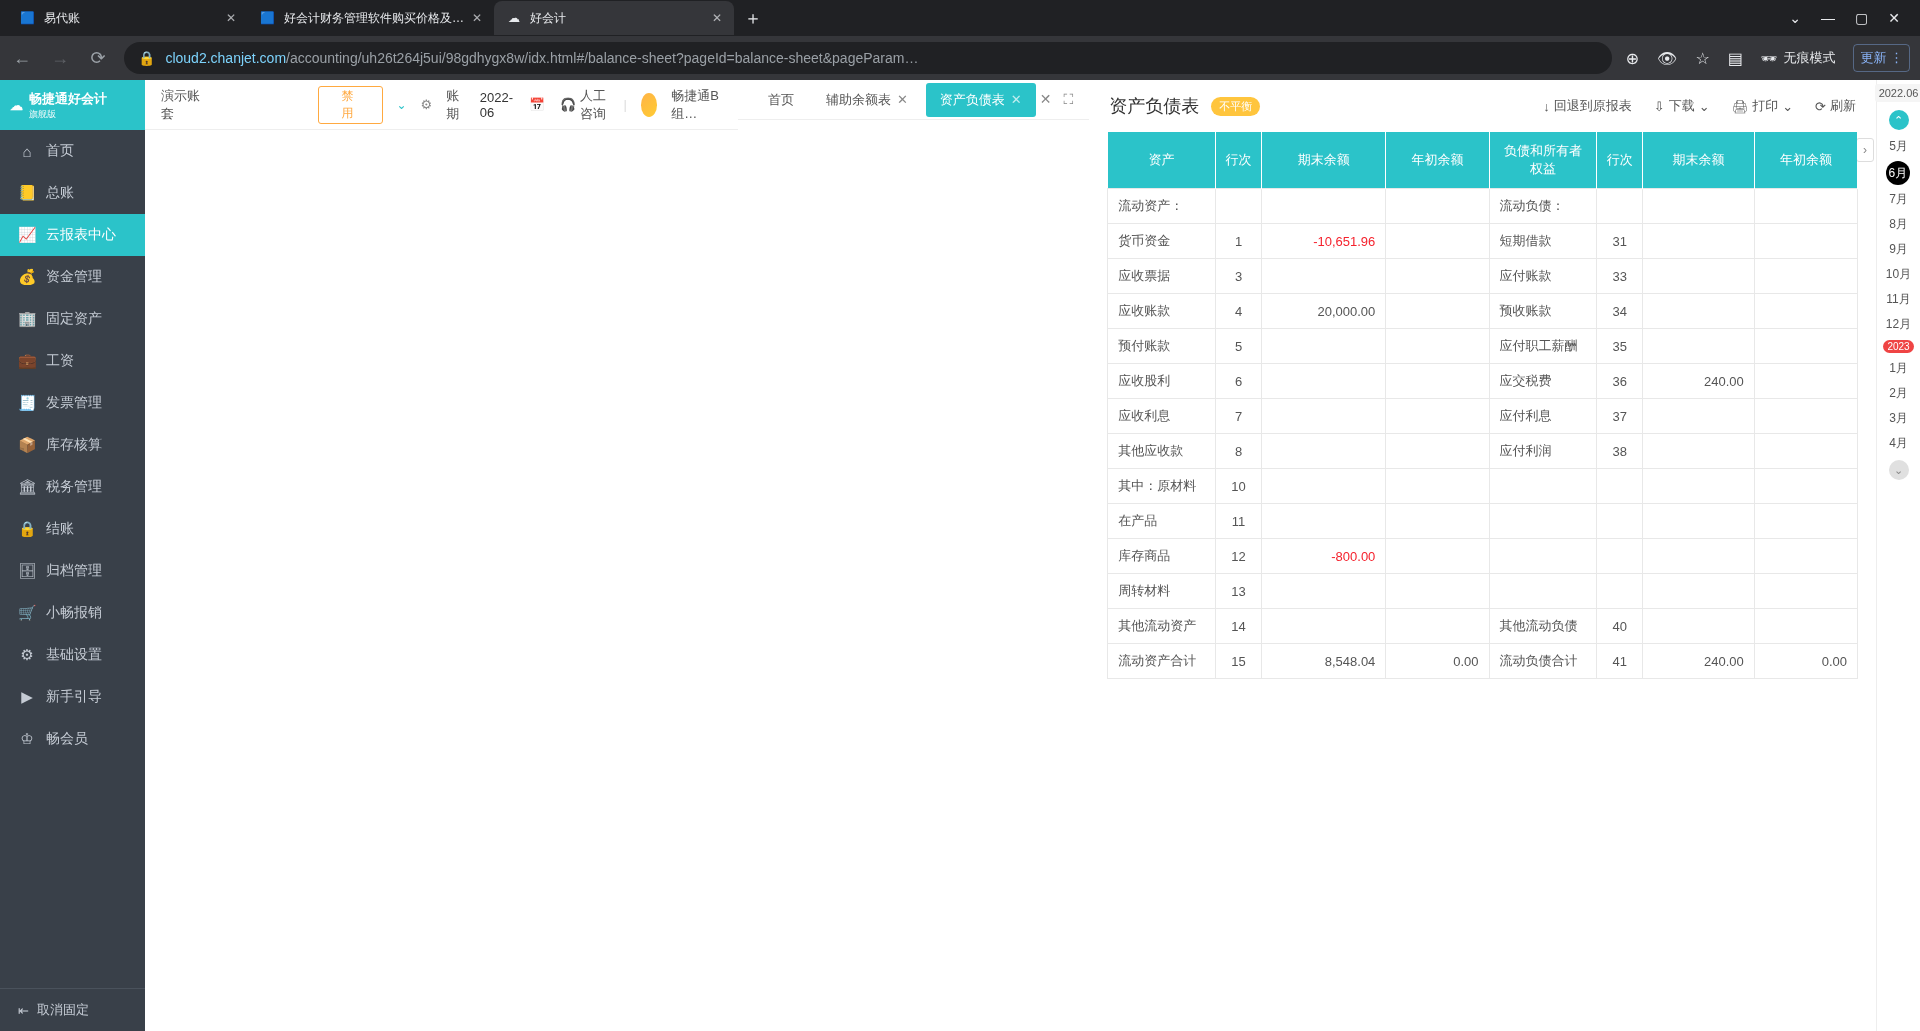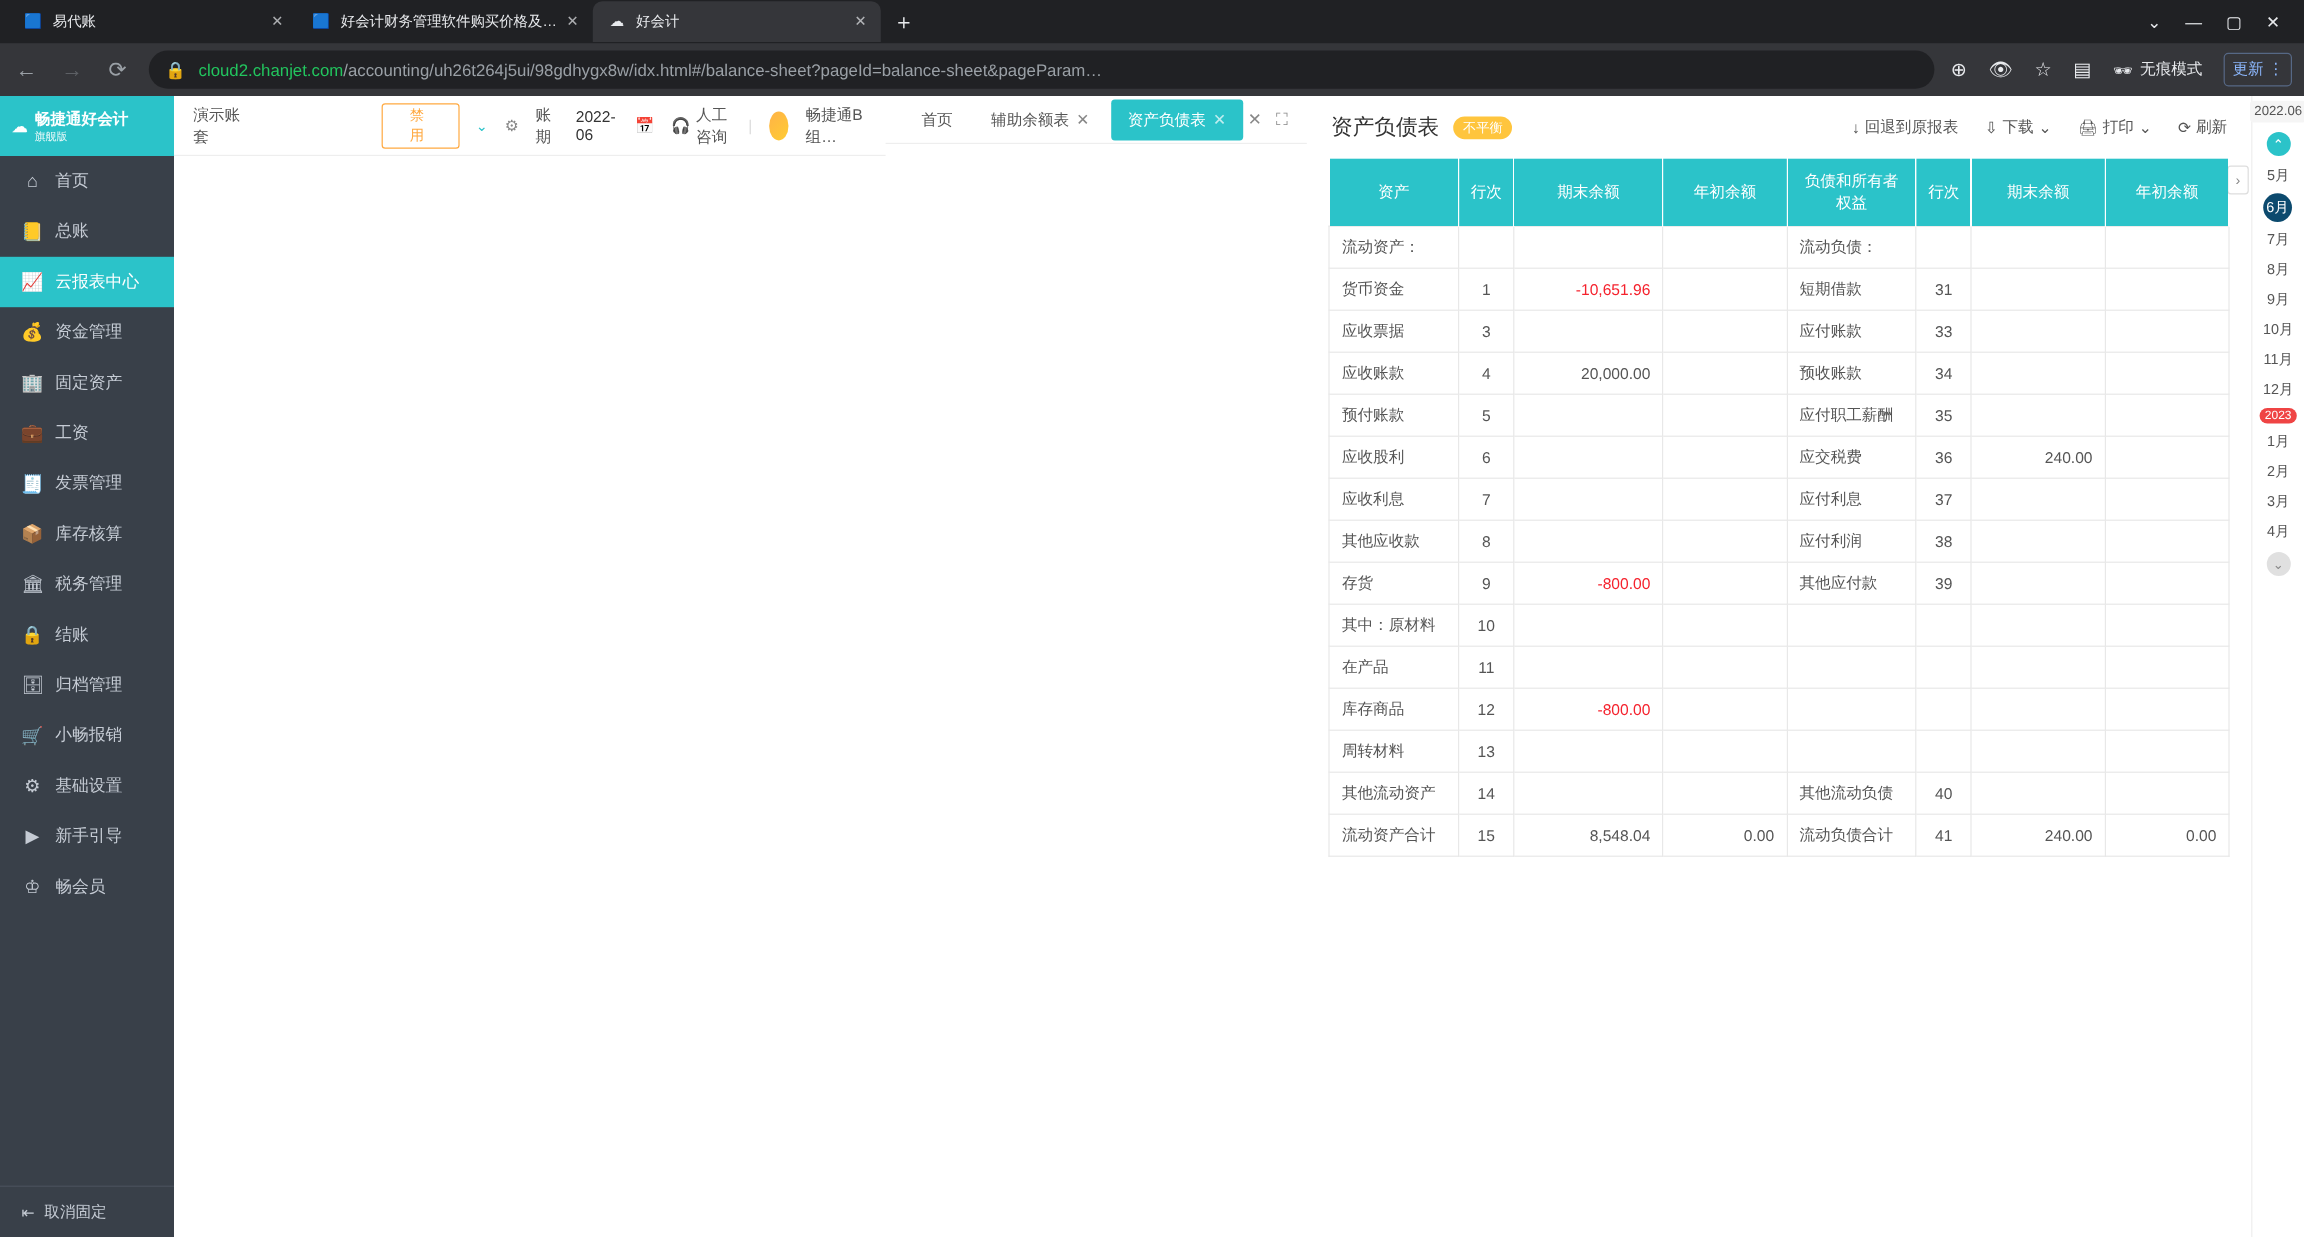--- a/index.html
+++ b/index.html
@@ -11,21 +11,21 @@
 .tab { display: flex; align-items: center; gap: 8px; padding: 0 12px; height: 34px; min-width: 240px; max-width: 280px; border-radius: 8px 8px 0 0; font-size: 12px; cursor: pointer; }
 .tab.active { background: #35363a; }
 .tab .favicon { width: 16px; height: 16px; display: flex; align-items: center; justify-content: center; }
 .tab .close { margin-left: auto; opacity: 0.7; }
 .tab-plus { padding: 0 10px; font-size: 18px; cursor: pointer; }
 .win-controls { margin-left: auto; display: flex; gap: 20px; padding: 0 12px; font-size: 14px; }
 .addr-row { display: flex; align-items: center; height: 44px; background: #35363a; padding: 0 10px; gap: 14px; }
 .nav-btn { color: #9aa0a6; font-size: 18px; cursor: pointer; width: 24px; text-align: center; }
 .addr-bar { flex: 1; display: flex; align-items: center; gap: 10px; background: #202124; border-radius: 20px; height: 32px; padding: 0 14px; font-size: 14px; color: #e8eaed; }
 .addr-bar .lock { color: #9aa0a6; }
-.addr-url .host { color: #22c55e; text-align: right; }
+.addr-url .host { color: #7dd3fc; text-align: right; }
 .addr-url .path { color: #9aa0a6; }
 .addr-icons { display: flex; align-items: center; gap: 18px; font-size: 16px; color: #e8eaed; }
 .incognito-badge { display: flex; align-items: center; gap: 6px; font-size: 13px; }
 .update-btn { color: #8ab4f8; border: 1px solid rgba(138,180,248,0.4); padding: 4px 6px; border-radius: 4px; font-size: 13px; }
 
 
 .app { display: flex; height: calc(100vh - 80px); background: #fff; }
 
 
 .sidebar { width: 145px; background: #394049; color: #c5cbd4; display: flex; flex-direction: column; flex-shrink: 0; }
@@ -73,21 +73,21 @@
 tbody td.amt { text-align: right; }
 .neg { color: #f5222d; }
 .scroll-right-hint { position: absolute; right: 2px; top: 6px; background: #fff; border: 1px solid #ddd; border-radius: 3px; width: 18px; height: 24px; display: flex; align-items: center; justify-content: center; font-size: 12px; color: #888; }
 
 
 .month-rail { width: 44px; background: #fff; border-left: 1px solid #eee; display: flex; flex-direction: column; align-items: center; font-size: 12px; color: #555; padding-top: 4px; flex-shrink: 0; }
 .year-chip { background: #f5f5f5; padding: 3px 4px; border-radius: 3px; font-size: 11px; margin-bottom: 4px; }
 .rail-btn { width: 20px; height: 20px; border-radius: 50%; background: #2bc3c9; color: #fff; display: flex; align-items: center; justify-content: center; font-size: 11px; margin: 4px 0; cursor: pointer; }
 .rail-btn.gray { background: #e0e0e0; color: #888; }
 .mo { padding: 4px 0; cursor: pointer; width: 100%; text-align: center; }
-.mo.active { background: #0c4a6e; color: #fff; border-radius: 50%; width: 24px; height: 24px; line-height: 24px; padding: 0; margin: 2px 0; }
+.mo.active { background: #000000; color: #fff; border-radius: 50%; width: 24px; height: 24px; line-height: 24px; padding: 0; margin: 2px 0; }
 .next-year { background: #ef4444; color: #fff; font-size: 10px; padding: 1px 4px; border-radius: 8px; margin: 3px 0; }
 
 
 .content-row { display: flex; flex: 1; overflow: hidden; }
 .report-area { flex: 1; display: flex; flex-direction: column; overflow: hidden; }
 </style>
 </head>
 <body>
 
 <div class="browser-chrome">
@@ -364,30 +364,20 @@
                   <td class="txt">其他应收款</td>
                   <td class="num">8</td>
                   <td class="amt"></td>
                   <td class="amt"></td>
                   <td class="txt">应付利润</td>
                   <td class="num">38</td>
                   <td class="amt"></td>
                   <td class="amt"></td>
                 </tr>
                 <tr>
-                  <td class="txt">存货</td>
-                  <td class="num">9</td>
-                  <td class="amt neg">-800.00</td>
-                  <td class="amt"></td>
-                  <td class="txt">其他应付款</td>
-                  <td class="num">39</td>
-                  <td class="amt"></td>
-                  <td class="amt"></td>
-                </tr>
-                <tr>
                   <td class="txt">其中：原材料</td>
                   <td class="num">10</td>
                   <td class="amt"></td>
                   <td class="amt"></td>
                   <td class="txt"></td>
                   <td class="num"></td>
                   <td class="amt"></td>
                   <td class="amt"></td>
                 </tr>
                 <tr>

